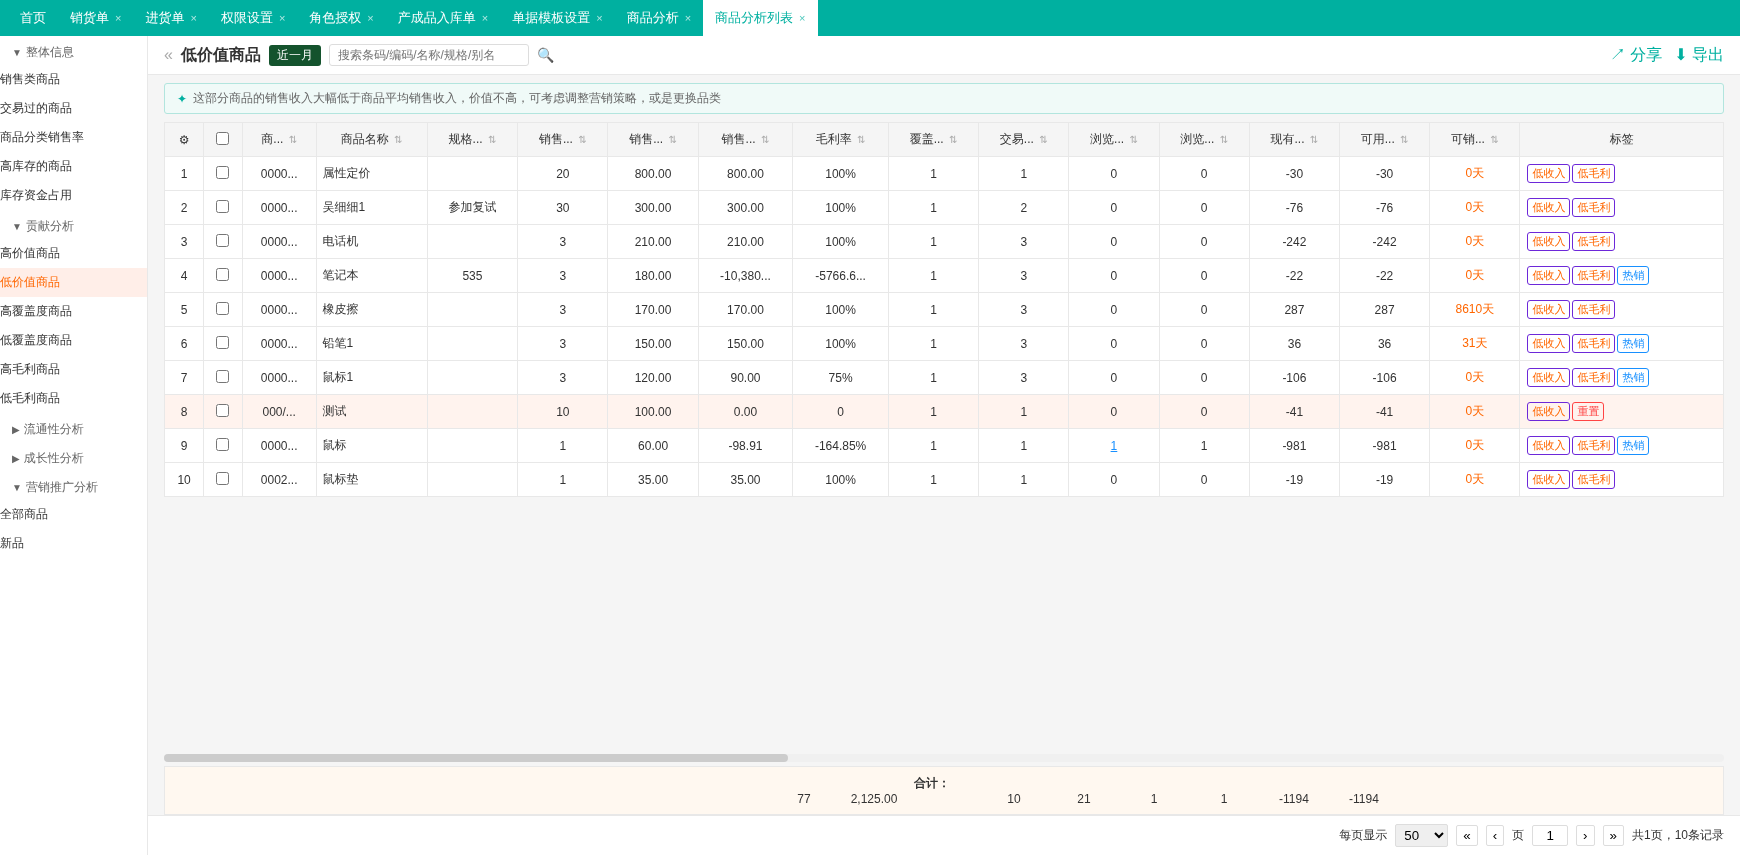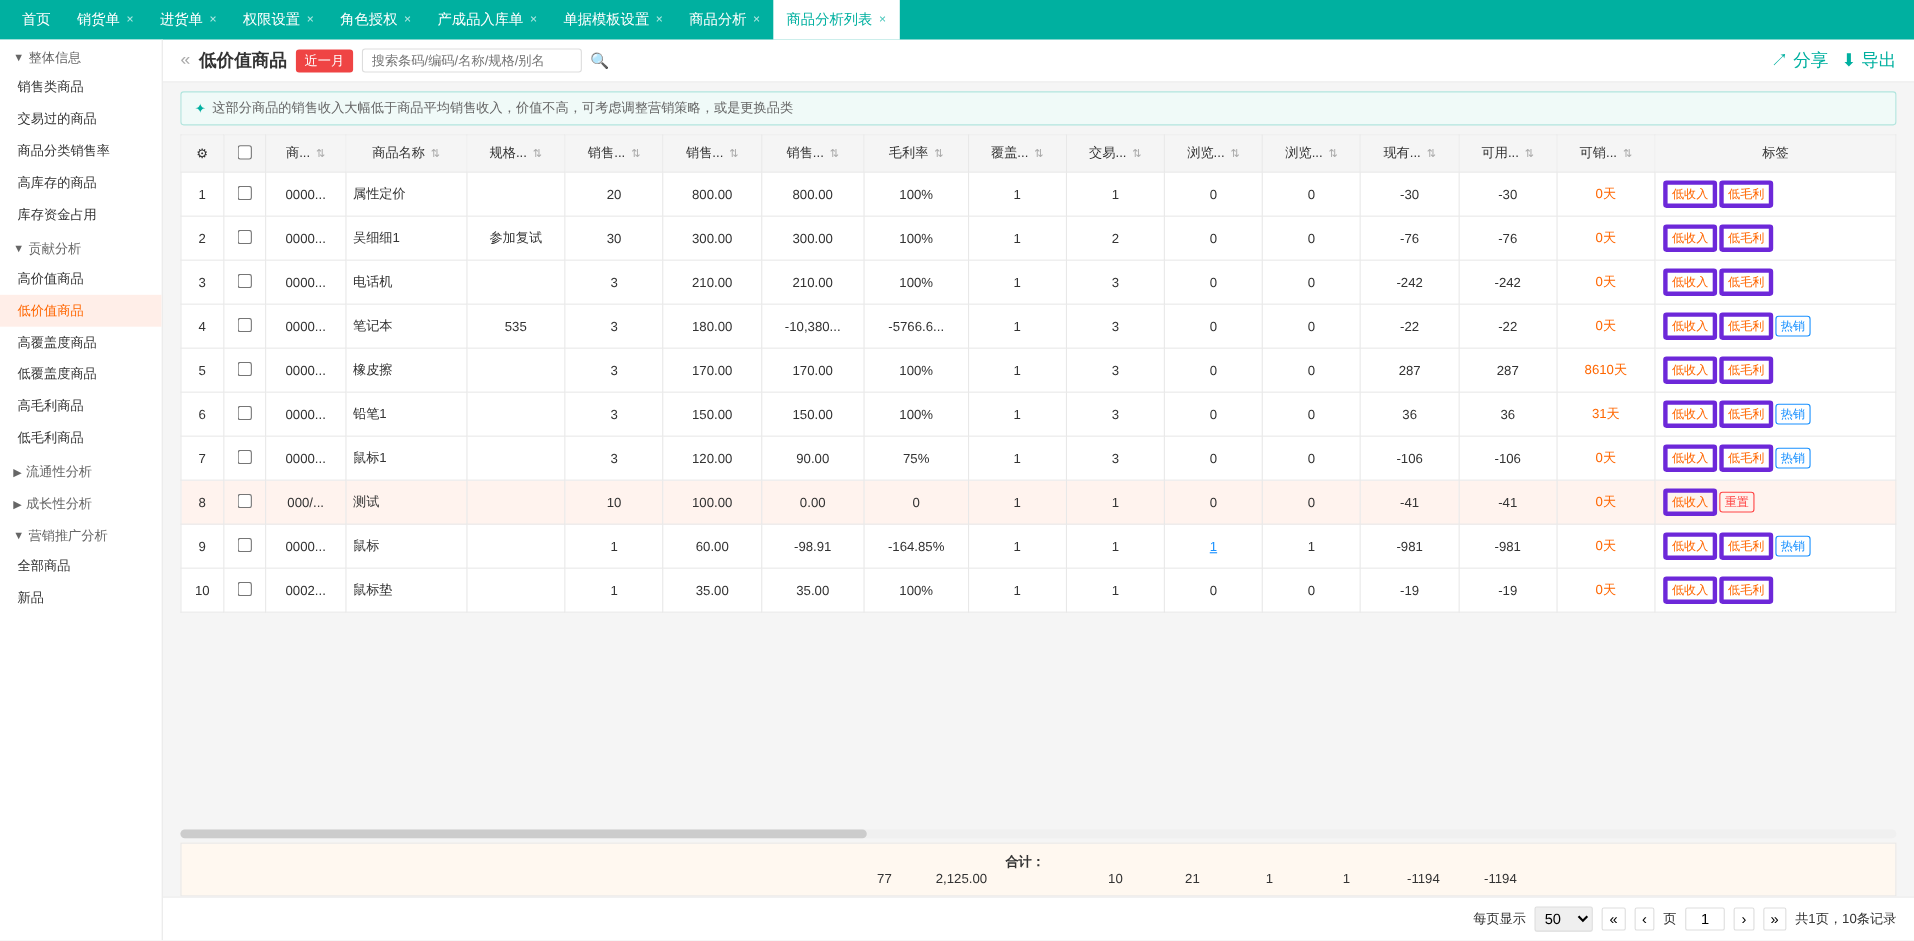--- a/index.html
+++ b/index.html
@@ -40,42 +40,42 @@
     .sidebar-group-title {
       padding: 8px 12px 4px;
       color: #666;
       font-size: 12px;
       display: flex;
       align-items: center;
       cursor: pointer;
     }
     .sidebar-group-title .arrow { margin-right: 4px; font-size: 10px; }
     .sidebar-item {
-      padding: 6px 16px;
+      padding: 6px 0;
       cursor: pointer;
       color: #333;
       font-size: 12px;
     }
     .sidebar-item.active { background: #ffeee8; color: #ff6600; }
     
     
     .content { flex: 1; display: flex; flex-direction: column; overflow: hidden; }
     
     
     .page-header {
       background: #fff;
       padding: 8px 16px;
       display: flex;
       align-items: center;
       border-bottom: 1px solid #e8e8e8;
       gap: 8px;
     }
     .page-title { font-size: 16px; font-weight: bold; color: #333; }
     .period-btn {
-      background: #ef4444;
+      background: #14532d;
       color: #fff;
       border: none;
       border-radius: 3px;
       padding: 2px 8px;
       font-size: 12px;
       cursor: pointer;
     }
     .search-box {
       border: 1px solid #ddd;
       border-radius: 3px;
@@ -131,21 +131,21 @@
     }
     tr.highlighted td { background: #fff3ee; }
     
     .tag {
       display: inline-block;
       border-radius: 3px;
       padding: 1px 4px;
       font-size: 11px;
       margin: 1px;
     }
-    .tag-orange { color: #ff6600; border: 4px solid #6d28d9; }
+    .tag-orange { color: #ff6600; border: 1px solid #6d28d9; }
     .tag-red { color: #ff4444; border: 1px solid #ff4444; }
     .tag-blue { color: #1890ff; border: 1px solid #1890ff; }
     
     .val-red { color: #ff6600; }
     .val-link { color: #1890ff; text-decoration: underline; cursor: pointer; }
     
     
     .table-footer {
       background: #fff8f0;
       border: 1px solid #e8e8e8;

